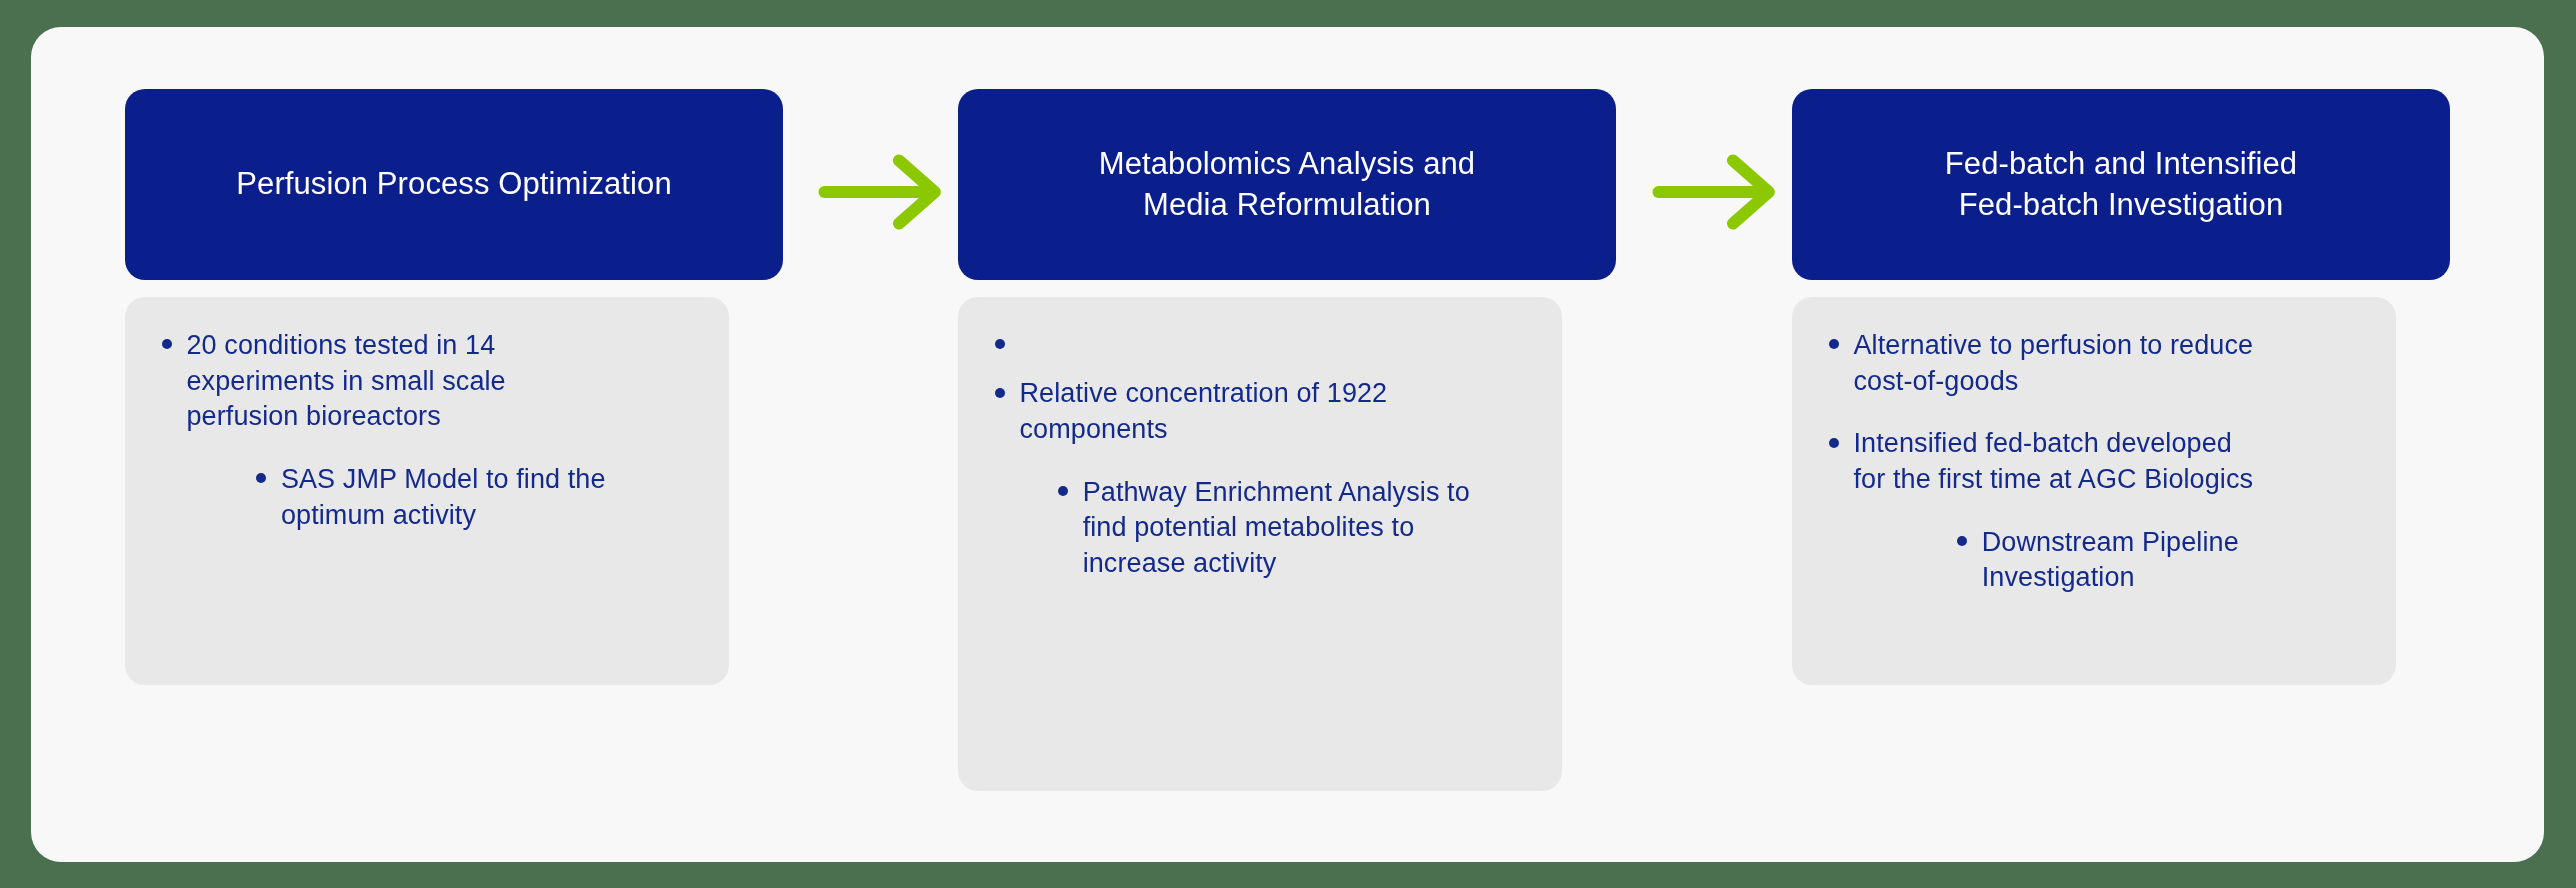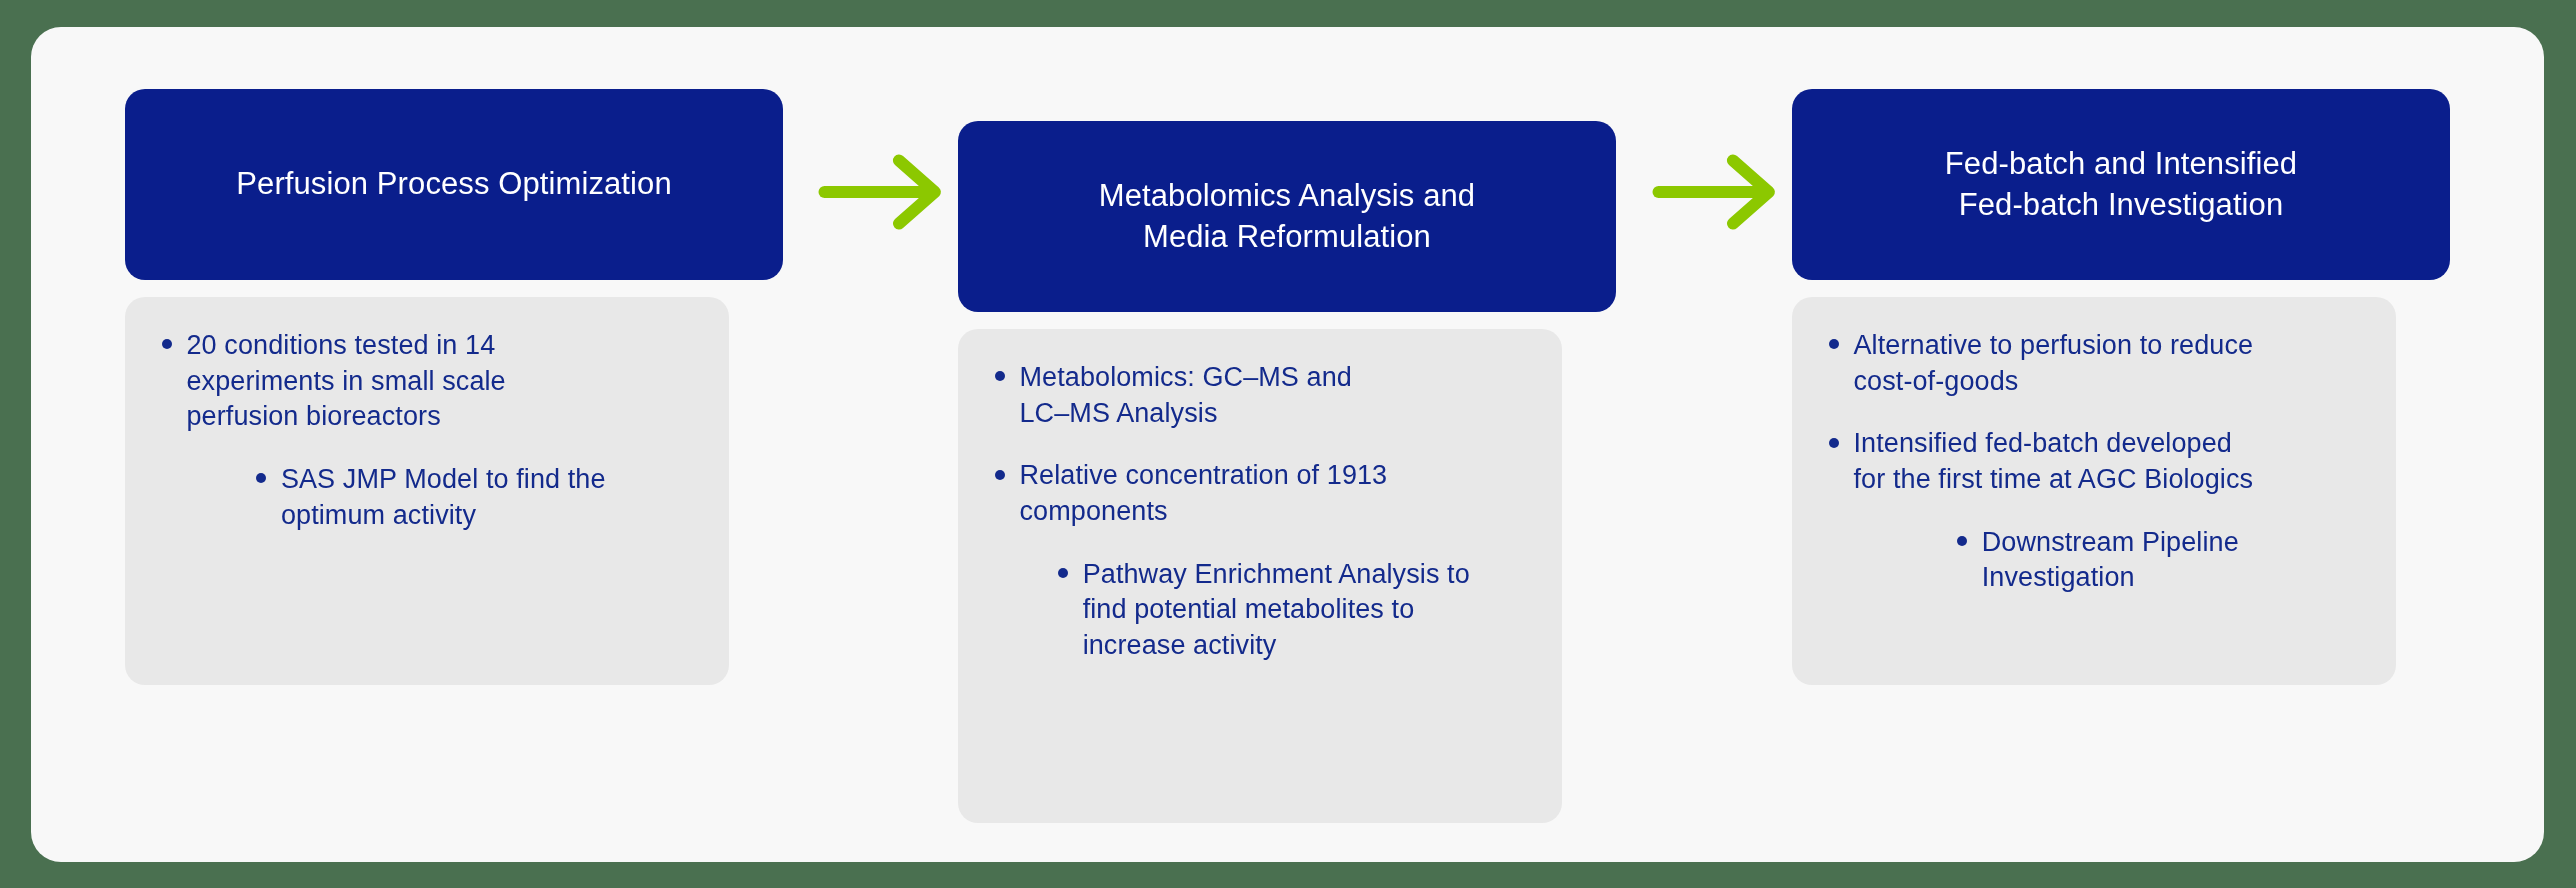--- a/index.html
+++ b/index.html
@@ -34,21 +34,21 @@
     height: 100%;
   }
 
   
   .column {
     position: absolute;
     top: 62px;
     width: 658px;
   }
   .column.col-0 { left: 94px; }
-  .column.col-1 { left: 927px; margin-top: 32px; }
+  .column.col-1 { left: 927px; }
   .column.col-2 { left: 1761px; }
 
   
   .stage-header {
     width: 658px;
     height: 191px;
     background: #0a1e8c;
     border-radius: 20px;
     display: flex;
     align-items: center;
@@ -171,28 +171,26 @@
       <div class="stage-header">
         <div class="stage-header-title">Metabolomics Analysis and
 Media Reformulation</div>
       </div>
       <div class="stage-body">
         <ul class="bullet-list">
           <li class="bullet-item">
             <span class="bullet-dot">
                 <i></i>
               </span>
-            <span class="bullet-text">Metabolomics: GC–MS and
-LC–MS Analysis</span>
-          </li>
-          <li class="bullet-item">
-            <span class="bullet-dot">
-                <i></i>
-              </span>
-            <span class="bullet-text">Relative concentration of 1913
+          </li>
+          <li class="bullet-item">
+            <span class="bullet-dot">
+                <i></i>
+              </span>
+            <span class="bullet-text">Relative concentration of 1922
 components</span>
           </li>
           <li class="bullet-item">
             <span class="bullet-dot">
                 <i></i>
               </span>
             <span class="bullet-text">Pathway Enrichment Analysis to
 find potential metabolites to
 increase activity</span>
           </li>

